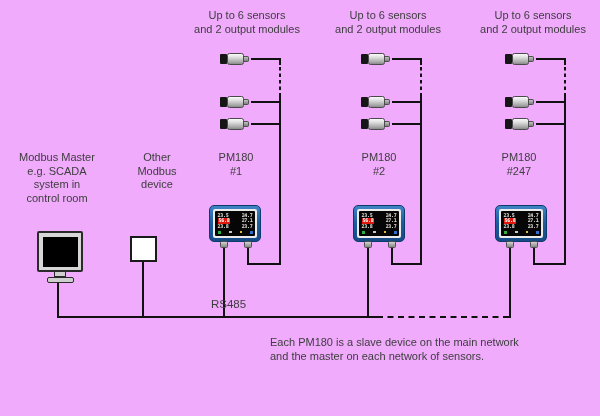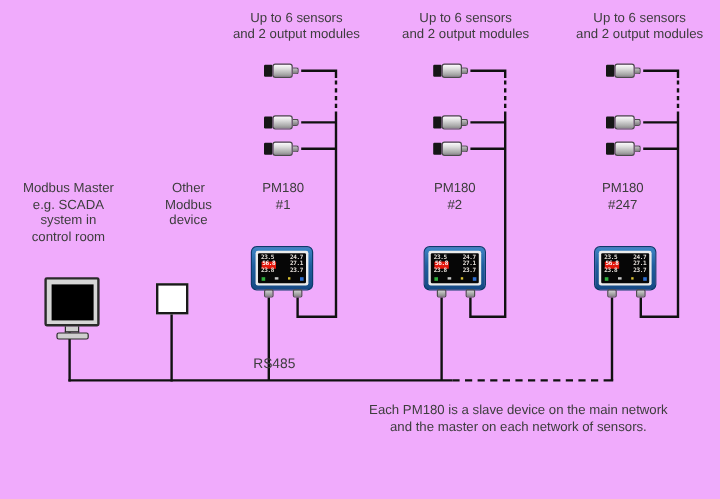--- a/index.html
+++ b/index.html
@@ -4,21 +4,21 @@
 <style>
   html,body{margin:0;padding:0;background:#ffffff;}
   #canvas{
     position:relative;width:600px;height:416px;background:#f0abfc;overflow:hidden;
     font-family:"Liberation Sans",sans-serif;color:#3d3d3d;
   }
   #wires{position:absolute;left:0;top:0;z-index:0;}
   .lbl{position:absolute;z-index:2;font-size:11px;line-height:13.5px;}
   .caption{width:160px;text-align:center;top:9px;}
   .center{text-align:center;}
-  .note{width:300px;text-align:center;top:336px;left:282px;}
+  .note{width:300px;text-align:left;top:336px;left:270px;}
   .rs485{left:167px;top:298px;font-size:11.5px;margin-left:44px;}
 
   
   .sensor{position:absolute;z-index:2;width:31px;height:12px;display:flex;align-items:center;}
   .s-cap{width:7px;height:10px;background:#161616;border-radius:1px;}
   .s-body{width:17px;height:12px;box-sizing:border-box;border:1px solid #4a4a4a;border-radius:2.5px;
           background:linear-gradient(180deg,#fbfbfb 0%,#dcdcdc 35%,#a8a8a8 80%,#8a8a8a 100%);}
   .s-nub{width:5px;height:6px;background:linear-gradient(180deg,#c4c4c4,#7e7e7e);border:1px solid #4f4f4f;
          border-left:none;border-radius:0 2px 2px 0;box-sizing:border-box;}
 

